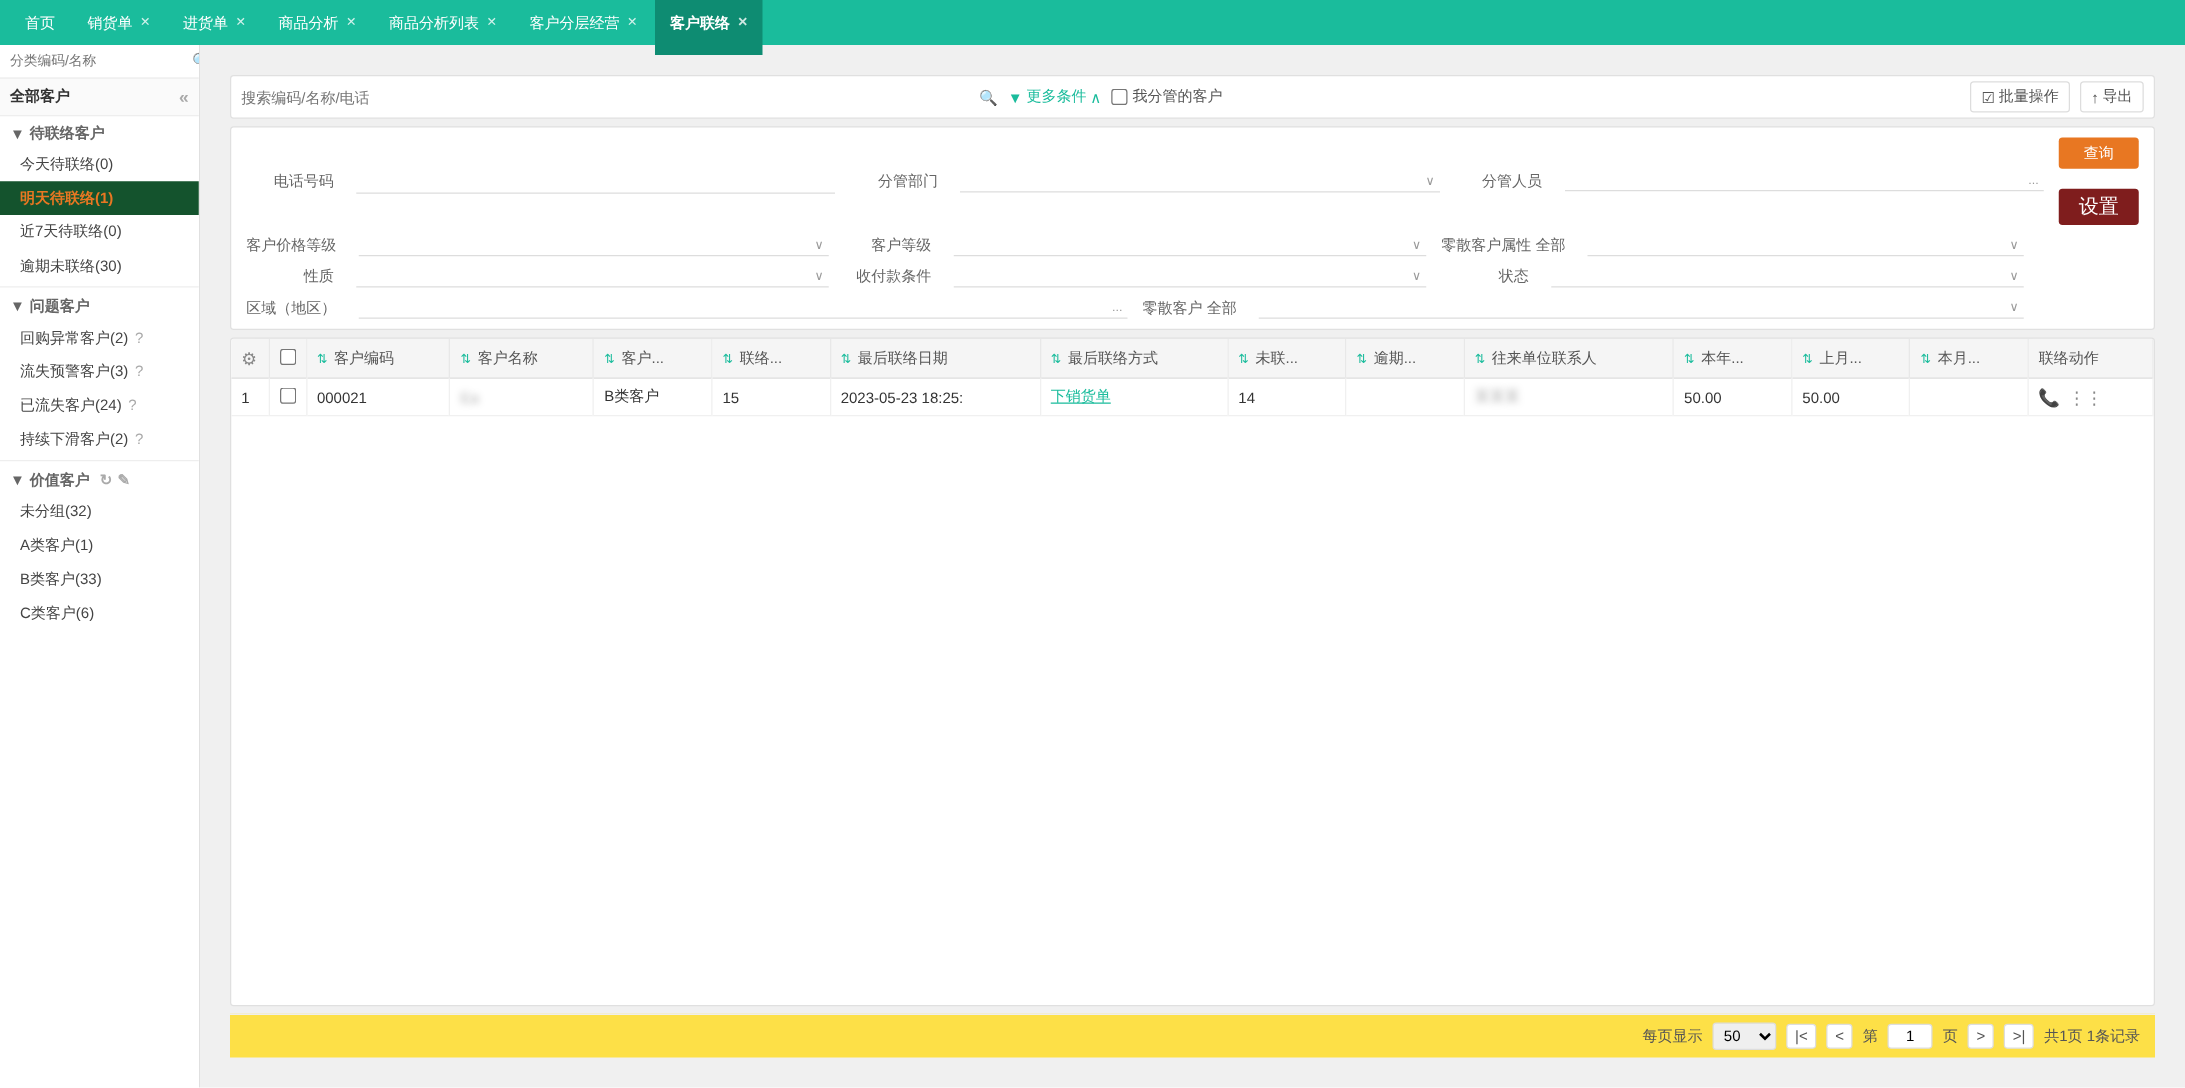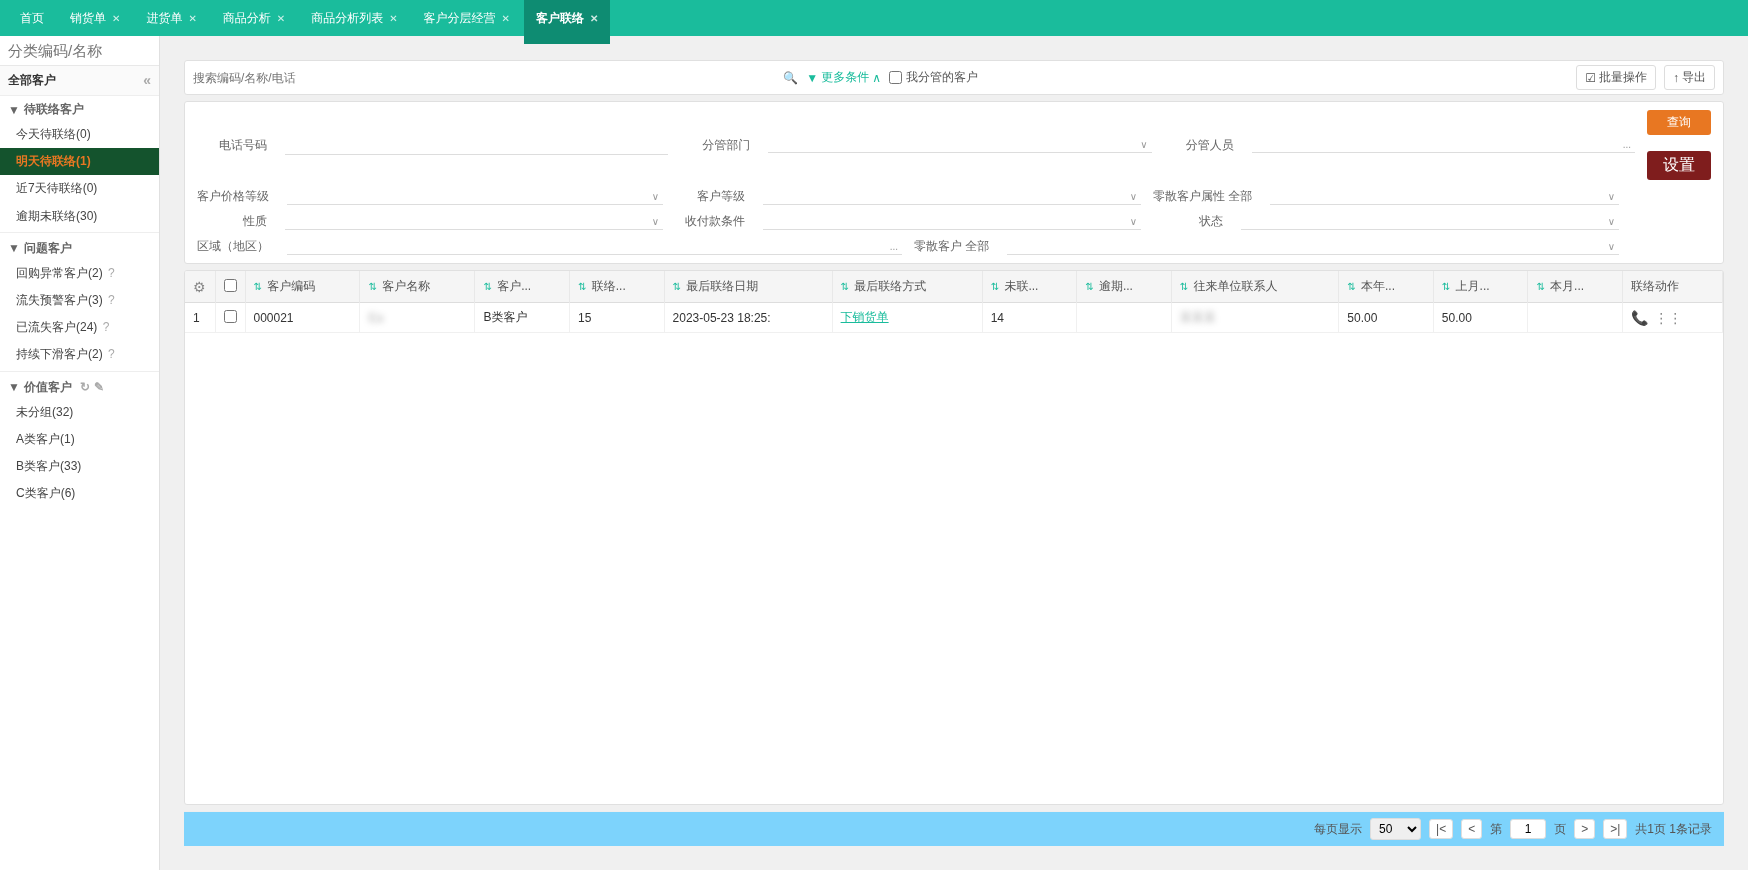--- a/index.html
+++ b/index.html
@@ -48,21 +48,21 @@
       display: flex;
       align-items: center;
       padding: 6px 8px;
       border-bottom: 1px solid #e8e8e8;
       gap: 4px;
     }
     .sidebar-search input {
       flex: 1;
       border: none;
       outline: none;
-      font-size: 15px;
+      font-size: 11px;
       color: #999;
     }
     .sidebar-section-header {
       display: flex;
       align-items: flex-start;
       justify-content: space-between;
       padding: 6px 8px;
       font-weight: bold;
       color: #333;
       background: #fafafa;
@@ -256,21 +256,21 @@
     .link-text { color: #1abc9c; cursor: pointer; text-decoration: underline; }
     .action-icons { display: flex; gap: 6px; }
     .action-icon { color: #888; cursor: pointer; font-size: 14px; }
     .blurred { color: transparent; text-shadow: 0 0 6px #aaa; user-select: none; }
 
     
     .table-footer {
       display: flex;
       align-items: center;
       justify-content: flex-end;
-      background: #7dd3fc;
+      background: #fde047;
       border-top: 1px solid #eee;
       padding: 6px 12px;
       gap: 8px;
       font-size: 12px;
       color: #555;
     }
     .page-select {
       border: 1px solid #ddd;
       border-radius: 3px;
       padding: 2px 4px;

